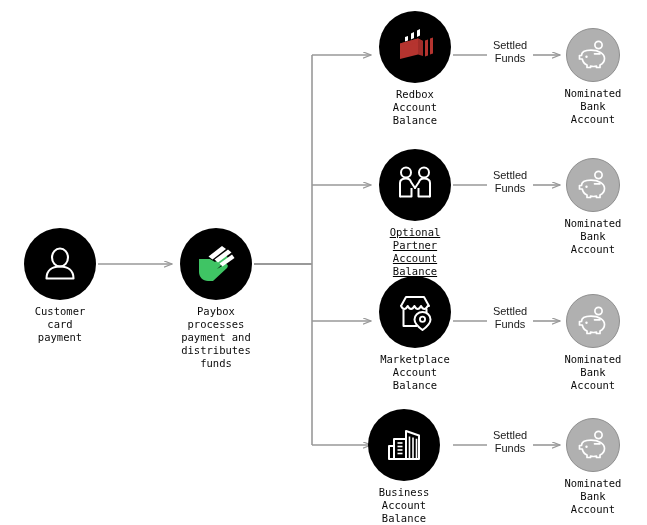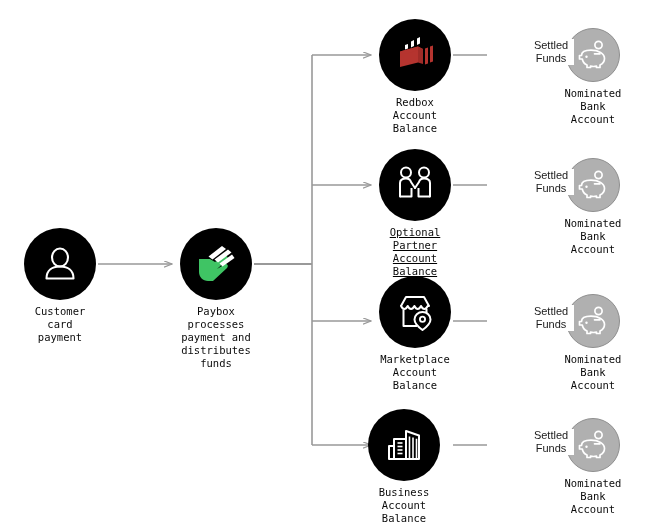--- a/index.html
+++ b/index.html
@@ -56,21 +56,20 @@
   .edge-label {
     position: absolute;
     font-family: "Liberation Sans", "DejaVu Sans", sans-serif;
     font-size: 11px;
     line-height: 13px;
     color: #1a1a1a;
     text-align: center;
     white-space: pre-line;
     background: #ffffff;
     padding: 0 2px;
-    margin-left: 41px;
   }
 </style>
 </head>
 <body>
 
 <div id="canvas">
 
   <svg id="edges" viewBox="0 0 647 525" width="647" height="525">
     <defs>
       <marker id="arrow" markerWidth="9" markerHeight="9" refX="8" refY="3.2" orient="auto" markerUnits="userSpaceOnUse">
@@ -148,21 +147,21 @@
         <path d="M26.5,22.5 L39,13.5 L41.5,17 L29.5,25.5 Z" fill="#ffffff"></path>
       </svg>
     </div>
     <div class="node-label">Paybox
 processes
 payment and
 distributes
 funds</div>
   </div>
 
-  <div class="node" style="left:379px; top:19px; width:72px;">
+  <div class="node" style="left:379px; top:11px; width:72px;">
     <div class="circle dark" style="width:72px; height:72px;">
       <svg width="46" height="46" viewBox="0 0 46 46">
 
         <path d="M13,17.5 L16,16.5 L16,12 L13,13 Z" fill="#ffffff"></path>
         <path d="M19,15.5 L22,14 L22,8 L19,9.5 Z" fill="#ffffff"></path>
         <path d="M25,13 L28,11.5 L28,5 L25,6.5 Z" fill="#ffffff"></path>
 
         <path d="M8,19.5 L26,14.5 L26,30.5 L8,35 Z" fill="#b5342f"></path>
 
         <path d="M8,19.5 L26,14.5 L31,17 L13,22 Z" fill="#b5342f"></path>

